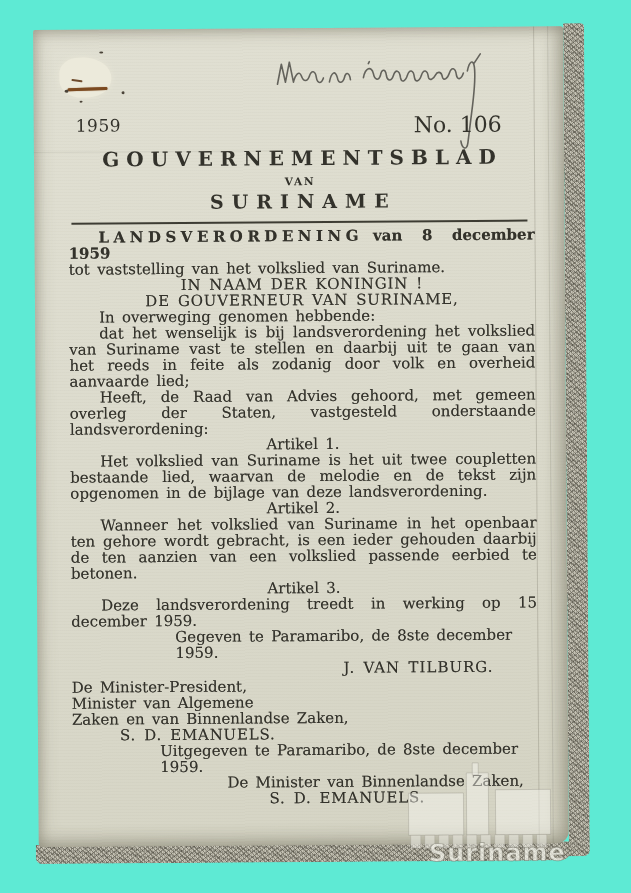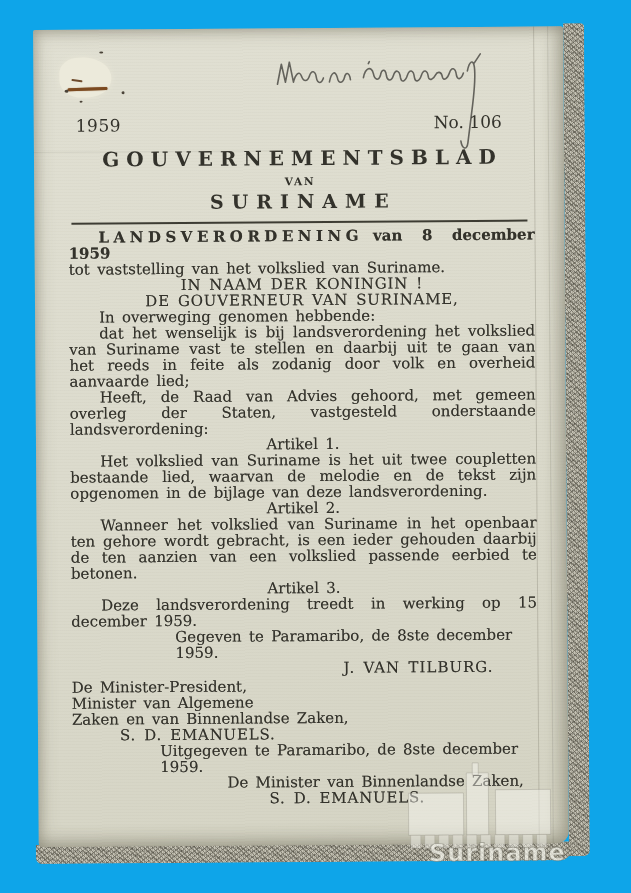--- a/index.html
+++ b/index.html
@@ -1,17 +1,17 @@
 <!DOCTYPE html>
 <html><head>
 <meta charset="utf-8">
 <style>
   html,body{margin:0;padding:0;width:631px;height:893px;background:#030303;overflow:hidden;}
   *{box-sizing:border-box;}
-  .stage{position:relative;width:631px;height:893px;background:#0ea5e9;font-family:"DejaVu Serif",serif;}
+  .stage{position:relative;width:631px;height:893px;background:#5eead4;font-family:"DejaVu Serif",serif;}
   .book{position:absolute;left:0;top:0;width:631px;height:893px;transform:rotate(-0.4deg);transform-origin:50% 50%;}
 
   
   .edge-tex{
     background-color:#aeab9c;
     background-image:
       repeating-linear-gradient(45deg, rgba(58,55,44,.38) 0 1px, transparent 1px 3px),
       repeating-linear-gradient(-37deg, rgba(40,38,30,.32) 0 1px, transparent 1px 4px),
       repeating-linear-gradient(80deg, rgba(255,255,248,.28) 0 1px, transparent 1px 2px),
       repeating-linear-gradient(10deg, rgba(30,28,22,.18) 0 2px, transparent 2px 6px);
@@ -38,21 +38,21 @@
   .stain-patch{position:absolute;left:26px;top:28px;width:52px;height:40px;background:#eceadb;border-radius:40% 55% 50% 45%;box-shadow:0 0 6px #e8e6d7;}
   .stain-dash{position:absolute;left:34px;top:58px;width:40px;height:3px;background:#7c4a20;border-radius:2px;transform:rotate(-1.5deg);box-shadow:0 0 1px rgba(124,74,32,.8);}
   .stain-dash2{position:absolute;left:38px;top:50px;width:11px;height:2px;background:#6d4a2c;border-radius:2px;transform:rotate(8deg);}
   .speck{position:absolute;width:4px;height:3px;background:#4a4338;border-radius:50%;}
   .sp1{left:31px;top:60px;} .sp2{left:88px;top:62px;width:3px;} .sp3{left:66px;top:22px;height:2px;} .sp4{left:46px;top:71px;width:3px;height:2px;}
 
   .handwriting{position:absolute;left:238px;top:10px;}
   .handwriting path{fill:none;stroke:#45443f;stroke-width:1.6;stroke-linecap:round;stroke-linejoin:round;opacity:.8;}
 
   .hdr-year{position:absolute;left:42px;top:86px;font-size:17px;letter-spacing:.5px;}
-  .hdr-no{position:absolute;right:62px;top:85px;font-size:17px;}
+  .hdr-no{position:absolute;right:62px;top:85px;font-size:22px;}
 
   .masthead{position:absolute;left:0;top:118px;width:100%;text-align:center;}
   .mast-title{font-size:20px;font-weight:bold;letter-spacing:7px;text-indent:7px;}
   .mast-van{font-size:10.5px;font-weight:bold;letter-spacing:2px;text-indent:2px;margin-top:5px;}
   .mast-sub{font-size:19px;font-weight:bold;letter-spacing:8px;text-indent:8px;margin-top:3px;}
   .mast-rule{width:456px;margin:9px auto 0;border-top:2px solid #3d3c33;height:0;}
 
   .content{position:absolute;left:34px;top:200px;width:466px;font-size:15px;line-height:16px;word-spacing:2.5px;text-shadow:0 0 .4px rgba(52,51,44,.55);}
   .content p{margin:0;}
   .p-ind{text-indent:30px;text-align:justify;}

